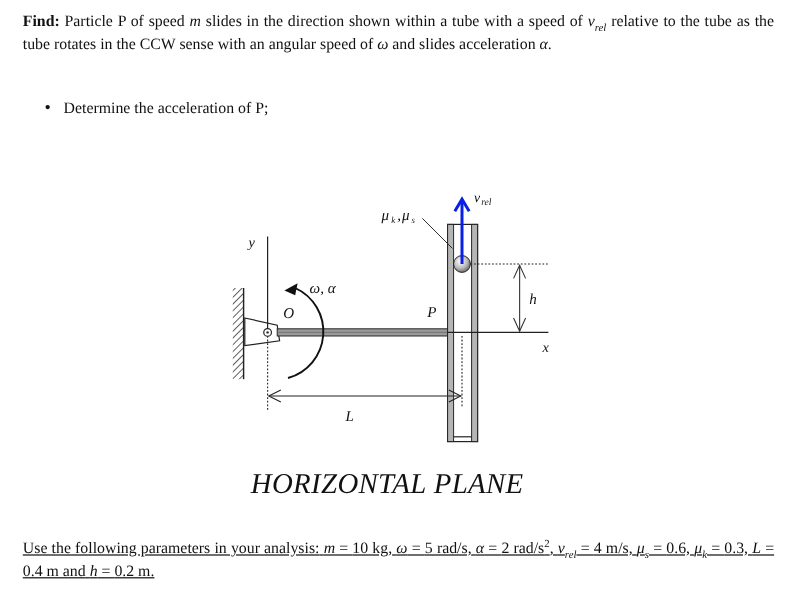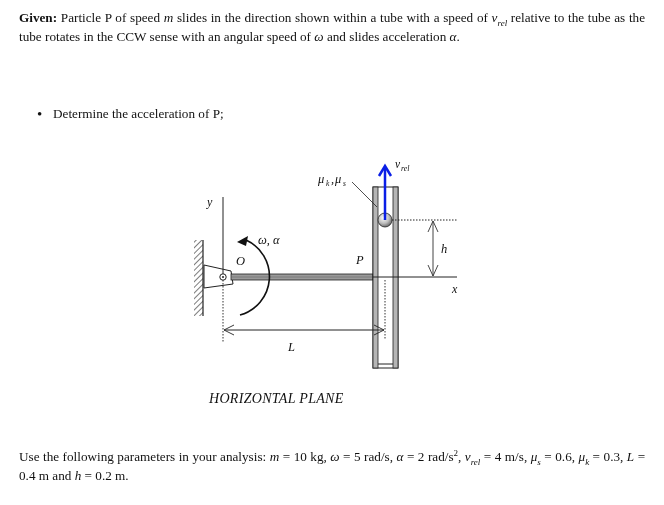--- a/index.html
+++ b/index.html
@@ -2,36 +2,36 @@
 <html><head>
 <meta charset="utf-8">
 <style>
   html, body { margin: 0; padding: 0; background: #ffffff; }
   body { width: 664px; height: 505px; position: relative; overflow: hidden;
          font-family: "DejaVu Serif", "Liberation Serif", serif; color: #111; }
   .para { position: absolute; left: 19px; width: 626px; font-size: 13.2px; line-height: 18.5px;
           font-family: "Liberation Serif", "DejaVu Serif", serif; text-align: justify; }
   .given { top: 9px; }
   .find { top: 81px; }
-  .params { top: 448px; }
+  .params { top: 448px; text-decoration: underline; }
   b.lbl { font-weight: bold; }
   i.m { font-style: italic; }
   sub.m, sup.m { font-size: 9px; line-height: 0; }
   ul.find-list { margin: 0; padding-left: 18px; list-style: none; }
-  ul.find-list li { position: relative; padding-left: 16px; margin-top: 24px; }
+  ul.find-list li { position: relative; padding-left: 16px; }
   ul.find-list li::before { content: "\2022"; position: absolute; left: 0; top: 0; font-size: 15px; }
   svg.diagram { position: absolute; left: 0; top: 0; }
-  .title { position: absolute; left: 209px; top: 391px; font-size: 14px; font-style: italic;
+  .title { position: absolute; left: 209px; top: 391px; font-size: 24px; font-style: italic;
            font-family: "Liberation Serif", "DejaVu Serif", serif; letter-spacing: 0.3px; }
 </style>
 </head>
 <body>
 
 <div class="para given">
-  <b class="lbl">Given:</b>
+  <b class="lbl">Find:</b>
   <span>Particle P of speed</span>
   <i class="m">m</i>
   <span>slides in the direction shown within a tube with a speed of</span>
   <i class="m">v</i><sub class="m"><i>rel</i></sub>
   <span>relative to the tube as the tube rotates in the CCW sense with an angular speed of</span>
   <i class="m">ω</i>
   <span>and slides acceleration</span>
   <i class="m">α</i><span>.</span>
 </div>
 

